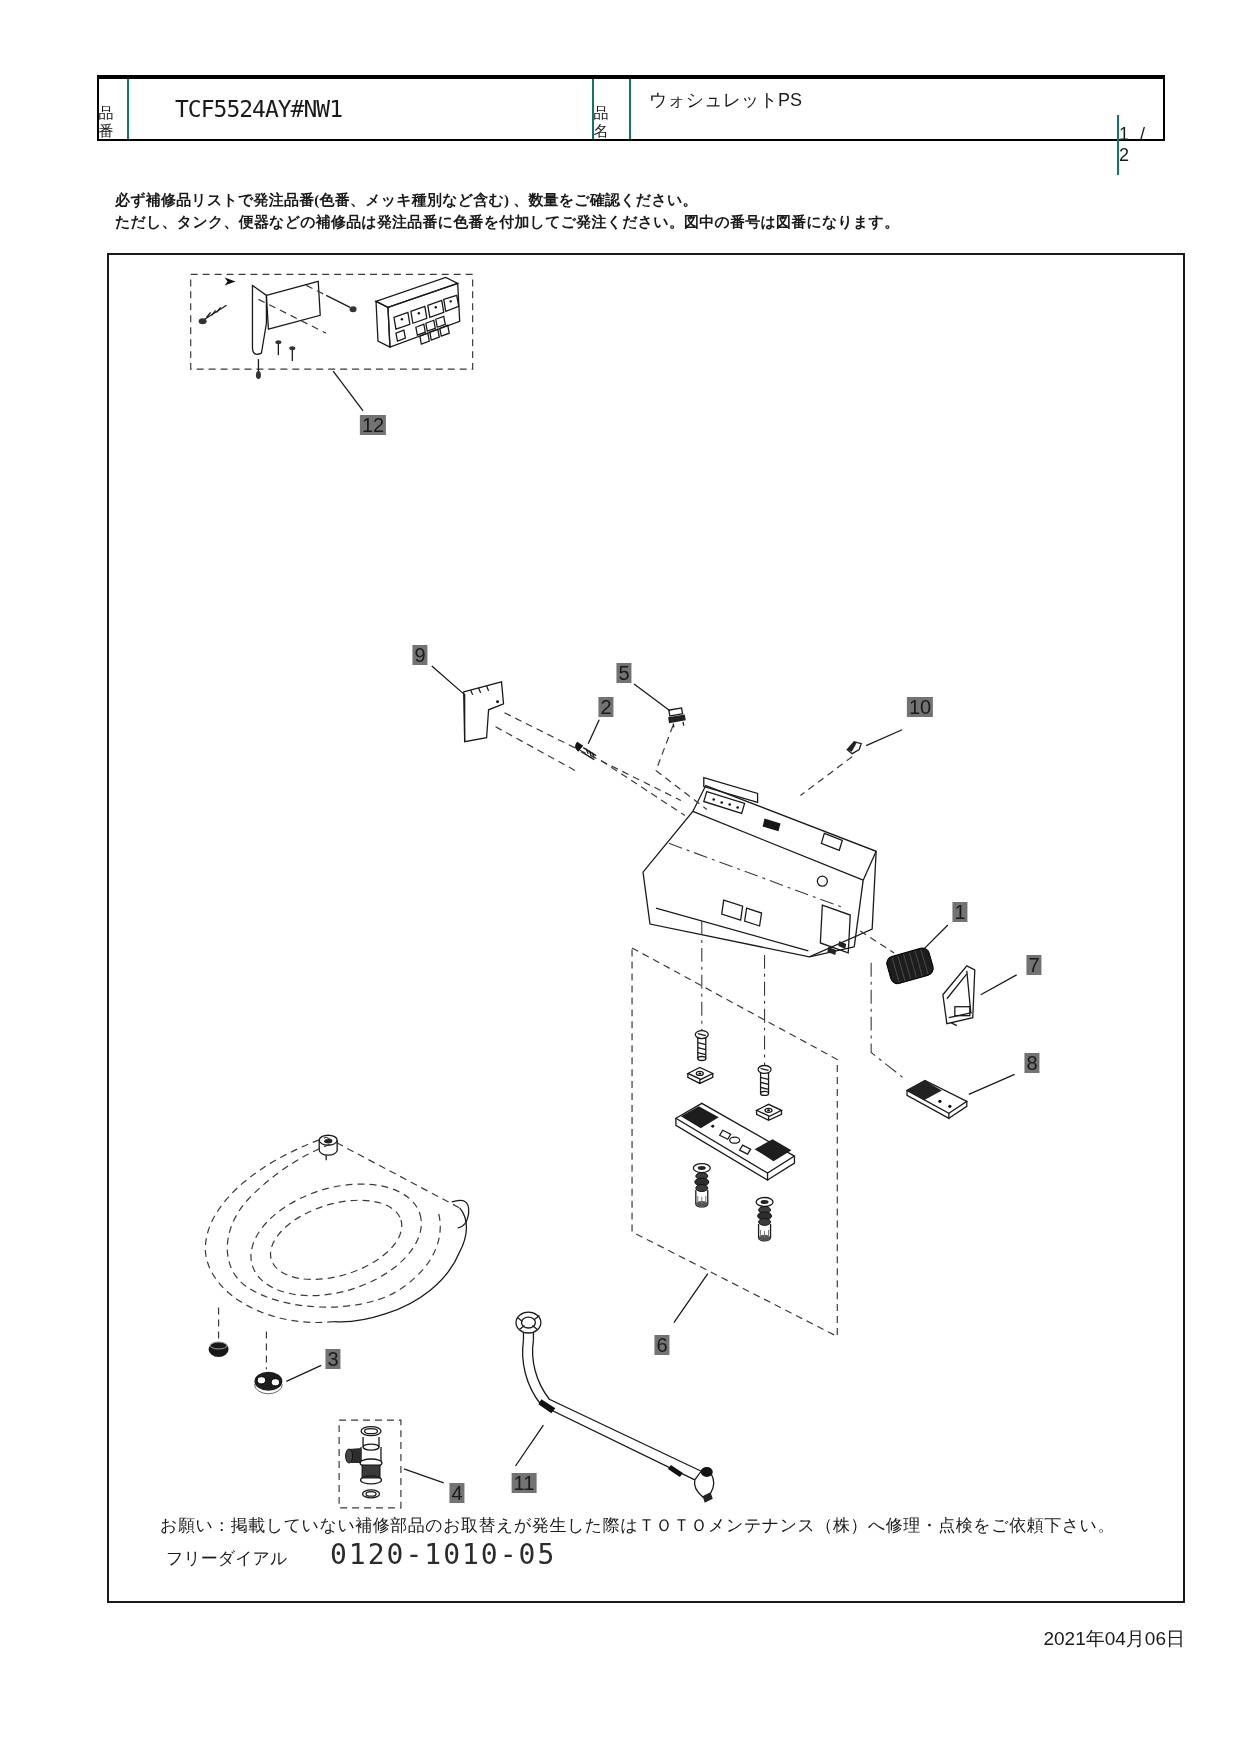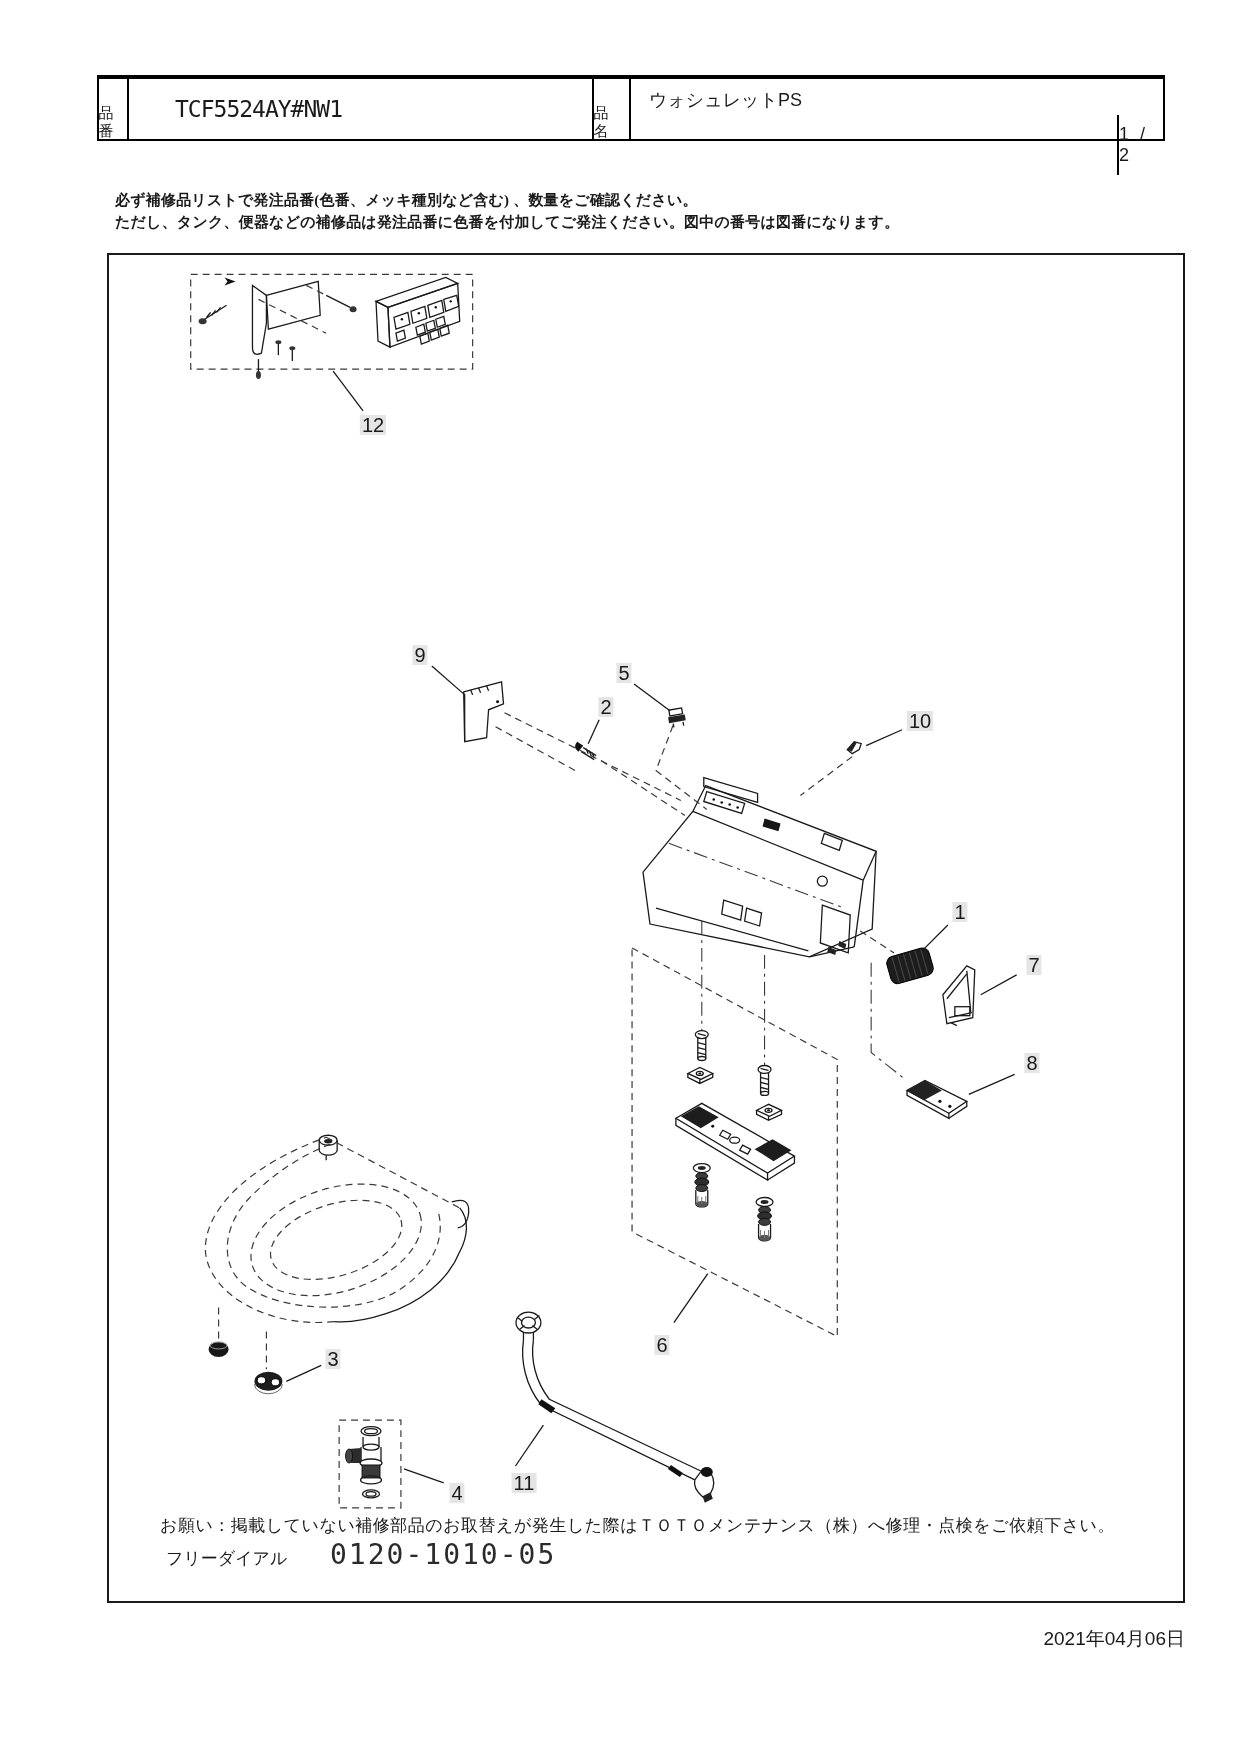--- a/index.html
+++ b/index.html
@@ -7,41 +7,41 @@
     position:relative;width:1252px;height:1754px;background:#ffffff;
     font-family:"Liberation Sans","DejaVu Sans",sans-serif;color:#1a1a1a;
     margin:0 auto;overflow:hidden;
   }
   
   .hdr-table{
     position:absolute;left:97px;top:75px;width:1068px;height:66px;
     display:flex;border:2px solid #000;border-top-width:4px;box-sizing:border-box;
     background:#fff;
   }
-  .hdr-cell{box-sizing:border-box;border-left:2px solid #000000;height:100%;}
+  .hdr-cell{box-sizing:border-box;border-left:2px solid #0f766e;height:100%;}
   .hdr-cell:first-child{border-left:none;}
   .v-label{width:28px;display:flex;align-items:center;justify-content:flex-start;padding-top:3px;}
   .v-label span{
     writing-mode:vertical-rl;text-orientation:upright;
     font-size:15px;letter-spacing:17px;line-height:1;
   }
   .v-label2{width:37px;}
   .part-no{width:465px;display:flex;align-items:center;padding-left:46px;
     font-family:"DejaVu Sans Mono","Liberation Mono",monospace;font-size:23px;letter-spacing:-1px;}
   .prod-name{width:488px;padding:9px 0 0 18px;font-size:18px;}
   .page-no{flex:1;display:flex;align-items:center;justify-content:center;font-size:18px;letter-spacing:3px;margin-top:36px;}
   
   .notice{position:absolute;left:115px;top:189px;font-size:15px;line-height:22px;
     font-weight:600;letter-spacing:0.2px;white-space:nowrap;font-family:Liberation Serif, serif;}
   
   .diagram{position:absolute;left:107px;top:253px;width:1078px;height:1350px;
     border:2px solid #1a1a1a;box-sizing:border-box;}
   .diagram svg{position:absolute;left:0;top:0;width:100%;height:100%;}
   .callout{position:absolute;transform:translate(-50%,-50%);font-size:20px;color:#1a1a1a;
-    background:#e5e5e5;padding:0 2px;line-height:1;}
+    background:#737373;padding:0 2px;line-height:1;}
   
   .ln{stroke:#1a1a1a;fill:none;stroke-width:1.3;}
   .d1{stroke:#3a3a3a;fill:none;stroke-width:1.2;stroke-dasharray:7 5;}
   .cl{stroke:#3a3a3a;fill:none;stroke-width:1.1;stroke-dasharray:14 5 3 5;}
   
   .footer-request{position:absolute;left:160px;top:1514px;font-size:17px;letter-spacing:0.5px;white-space:nowrap;}
   .footer-dial{position:absolute;left:160px;top:1547px;font-size:17px;margin-left:6px;}
   .footer-number{position:absolute;left:330px;top:1538px;font-size:28px;
     font-family:"DejaVu Sans Mono","Liberation Mono",monospace;letter-spacing:2px;color:#2b2b2b;}
   .date{position:absolute;right:67px;top:1626px;font-size:19px;}
@@ -326,21 +326,21 @@
         <line class="ln" x1="213" y1="1114" x2="178" y2="1130"></line>
         <line class="ln" x1="336" y1="1232" x2="296" y2="1218"></line>
         <line class="ln" x1="408" y1="1215" x2="436" y2="1174"></line>
       </g>
     </svg>
 
     <span class="callout" style="left:264px;top:170px;">12</span>
     <span class="callout" style="left:311px;top:400px;">9</span>
     <span class="callout" style="left:497px;top:452px;">2</span>
     <span class="callout" style="left:515px;top:418px;">5</span>
-    <span class="callout" style="left:811px;top:466px;">10</span>
+    <span class="callout" style="left:811px;top:452px;">10</span>
     <span class="callout" style="left:851px;top:657px;">1</span>
     <span class="callout" style="left:925px;top:710px;">7</span>
     <span class="callout" style="left:923px;top:808px;">8</span>
     <span class="callout" style="left:553px;top:1090px;">6</span>
     <span class="callout" style="left:224px;top:1104px;">3</span>
     <span class="callout" style="left:348px;top:1238px;">4</span>
     <span class="callout" style="left:415px;top:1228px;">11</span>
   </div>
 
   <div class="footer-request">お願い：掲載していない補修部品のお取替えが発生した際はＴＯＴＯメンテナンス（株）へ修理・点検をご依頼下さい。</div>

